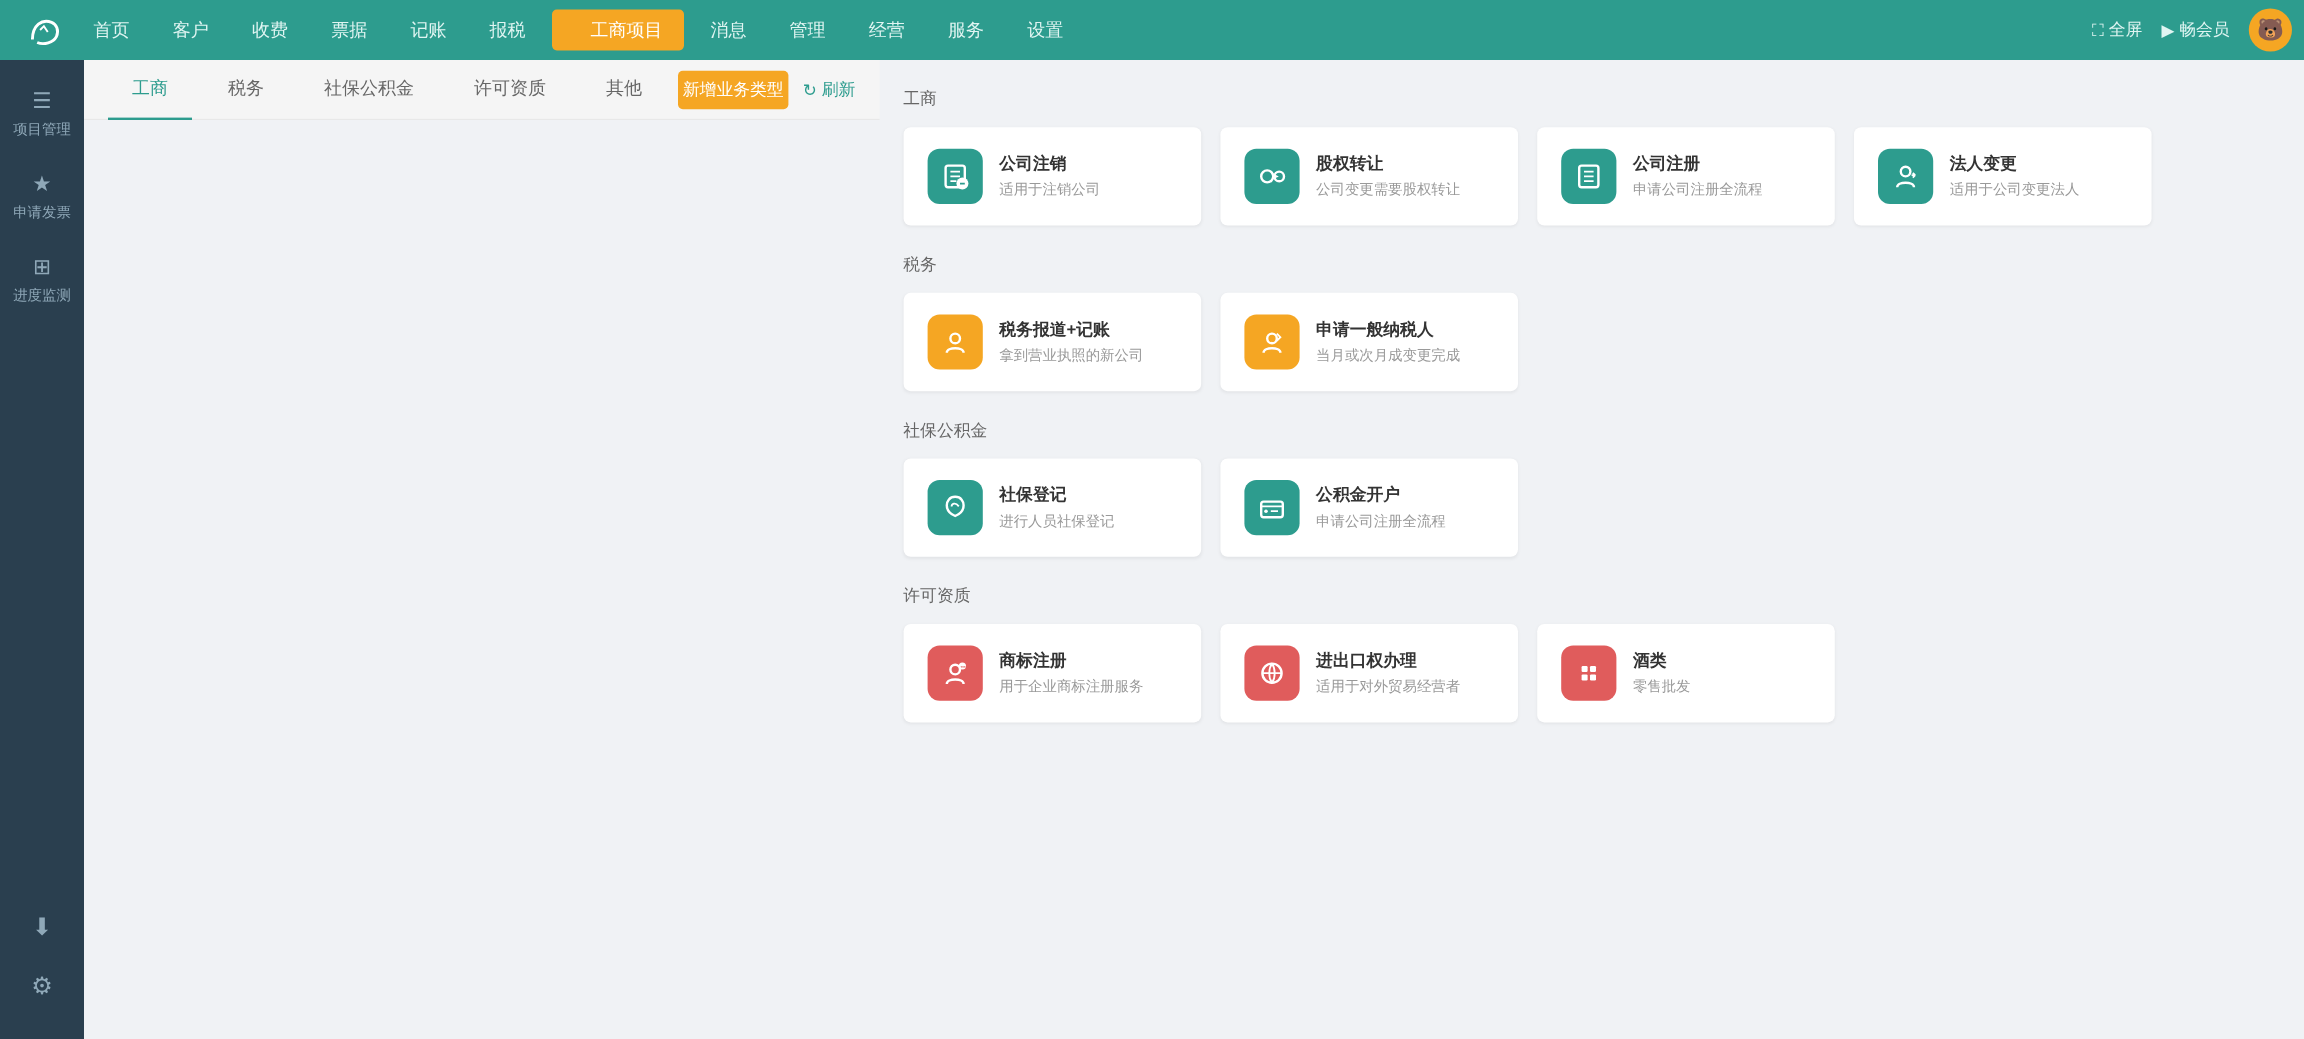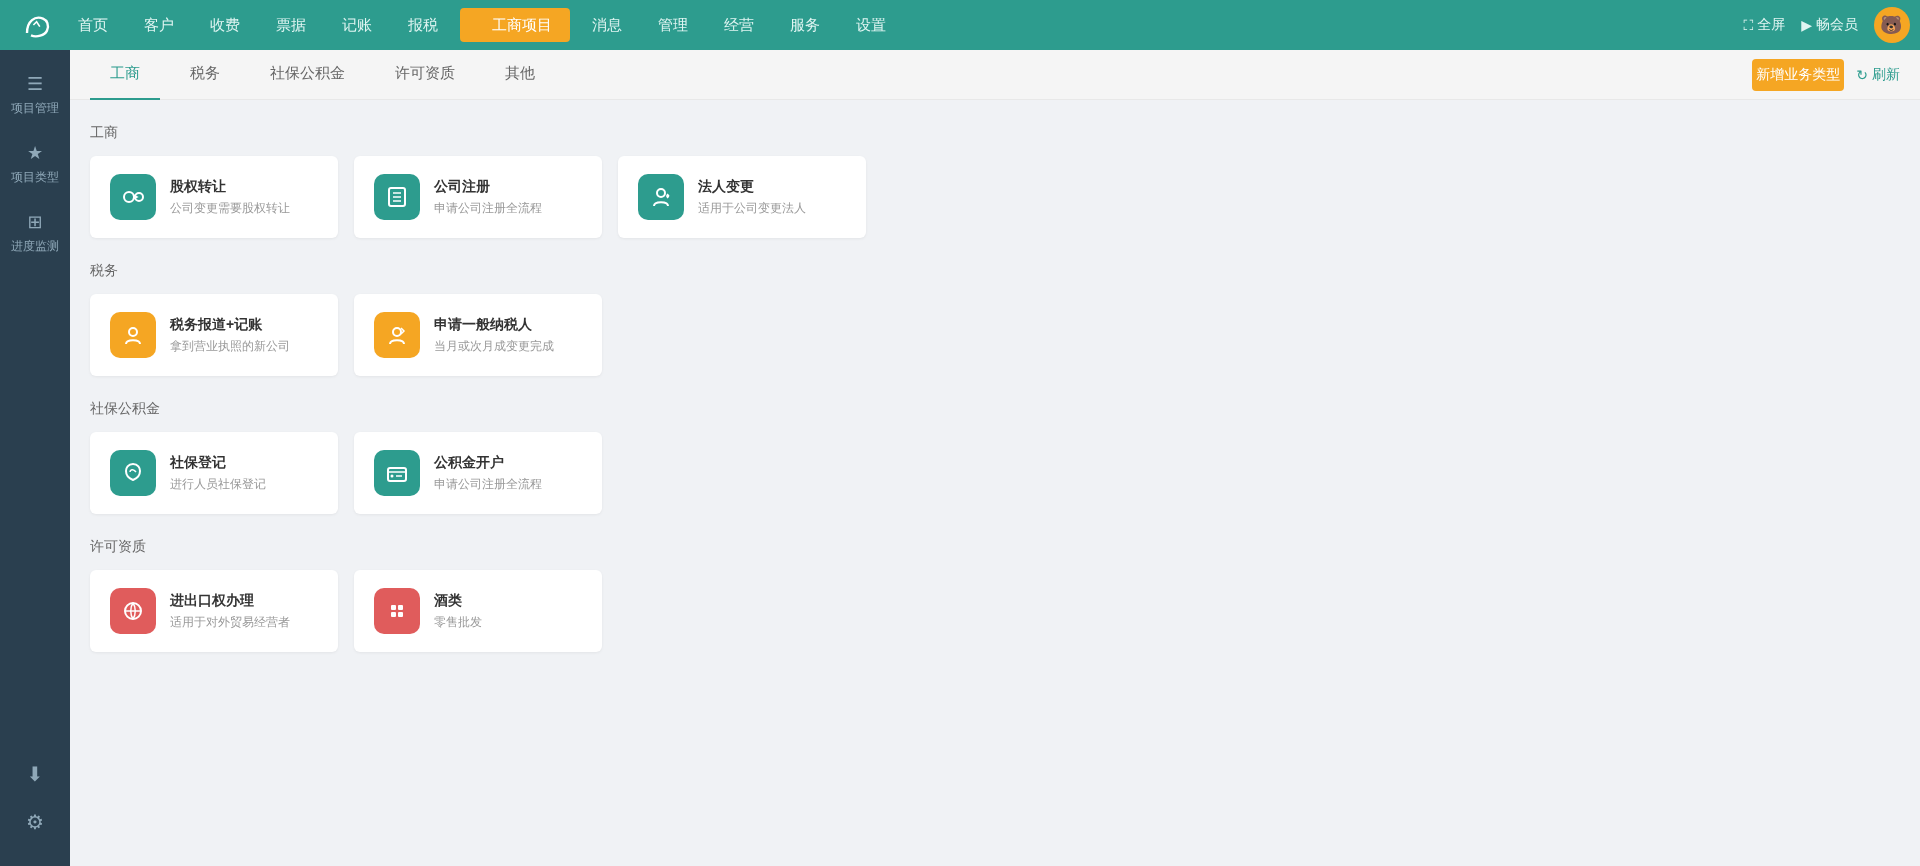--- a/index.html
+++ b/index.html
@@ -119,21 +119,21 @@
       padding: 12px 0;
       cursor: pointer;
       color: #8fa8b8;
       font-size: 20px;
     }
 
     
     .content-area {
       flex: 1;
       display: flex;
-      flex-direction: column;
+      flex-direction: row;
       overflow: hidden;
       background: #f0f2f5;
     }
 
     
     .tab-bar {
       background: #f5f5f5;
       border-bottom: 1px solid #e8e8e8;
       display: flex;
       align-items: center;
@@ -287,21 +287,21 @@
 
 <div class="main-layout">
 
   <div class="sidebar">
     <div class="sidebar-item">
       <div class="sidebar-item-icon">☰</div>
       <span>项目管理</span>
     </div>
     <div class="sidebar-item">
       <div class="sidebar-item-icon">★</div>
-      <span>项目类型</span>
+      <span>申请发票</span>
     </div>
     <div class="sidebar-item">
       <div class="sidebar-item-icon">⊞</div>
       <span>进度监测</span>
     </div>
     <div class="sidebar-bottom">
       <div class="sidebar-bottom-item">⬇</div>
       <div class="sidebar-bottom-item">⚙</div>
     </div>
   </div>
@@ -323,20 +323,36 @@
       </div>
     </div>
 
     <div class="content-scroll">
 
       <div class="section-title">工商</div>
       <div class="cards-grid">
         <div class="card">
           <div class="card-icon teal">
             <svg width="26" height="26" viewBox="0 0 26 26" fill="none">
+                <rect x="5" y="4" width="16" height="18" rx="2" stroke="white" stroke-width="2"></rect>
+                <line x1="9" y1="9" x2="17" y2="9" stroke="white" stroke-width="1.5"></line>
+                <line x1="9" y1="13" x2="17" y2="13" stroke="white" stroke-width="1.5"></line>
+                <line x1="9" y1="17" x2="14" y2="17" stroke="white" stroke-width="1.5"></line>
+                <circle cx="19" cy="19" r="5" fill="white"></circle>
+                <line x1="17" y1="19" x2="21" y2="19" stroke="#2d9c8e" stroke-width="1.5"></line>
+              </svg>
+          </div>
+          <div class="card-content">
+            <div class="card-title">公司注销</div>
+            <div class="card-desc">适用于注销公司</div>
+          </div>
+        </div>
+        <div class="card">
+          <div class="card-icon teal">
+            <svg width="26" height="26" viewBox="0 0 26 26" fill="none">
                 <circle cx="9" cy="13" r="5" stroke="white" stroke-width="2"></circle>
                 <circle cx="19" cy="13" r="4" stroke="white" stroke-width="2"></circle>
                 <path d="M13 11 L17 13 L13 15" stroke="white" stroke-width="1.5" fill="none"></path>
               </svg>
           </div>
           <div class="card-content">
             <div class="card-title">股权转让</div>
             <div class="card-desc">公司变更需要股权转让</div>
           </div>
         </div>
@@ -426,20 +442,34 @@
             <div class="card-desc">申请公司注册全流程</div>
           </div>
         </div>
       </div>
 
       <div class="section-title">许可资质</div>
       <div class="cards-grid">
         <div class="card">
           <div class="card-icon red">
             <svg width="26" height="26" viewBox="0 0 26 26" fill="none">
+                <circle cx="13" cy="10" r="4" stroke="white" stroke-width="2"></circle>
+                <path d="M6 22 C6 17 20 17 20 22" stroke="white" stroke-width="2" fill="none"></path>
+                <circle cx="19" cy="7" r="3" fill="white"></circle>
+                <text x="17" y="10" font-size="5" fill="#e05c5c" font-weight="bold">™</text>
+              </svg>
+          </div>
+          <div class="card-content">
+            <div class="card-title">商标注册</div>
+            <div class="card-desc">用于企业商标注册服务</div>
+          </div>
+        </div>
+        <div class="card">
+          <div class="card-icon red">
+            <svg width="26" height="26" viewBox="0 0 26 26" fill="none">
                 <circle cx="13" cy="13" r="8" stroke="white" stroke-width="2"></circle>
                 <path d="M5 13 L21 13" stroke="white" stroke-width="1.5"></path>
                 <path d="M13 5 C10 9 10 17 13 21" stroke="white" stroke-width="1.5" fill="none"></path>
                 <path d="M13 5 C16 9 16 17 13 21" stroke="white" stroke-width="1.5" fill="none"></path>
               </svg>
           </div>
           <div class="card-content">
             <div class="card-title">进出口权办理</div>
             <div class="card-desc">适用于对外贸易经营者</div>
           </div>

